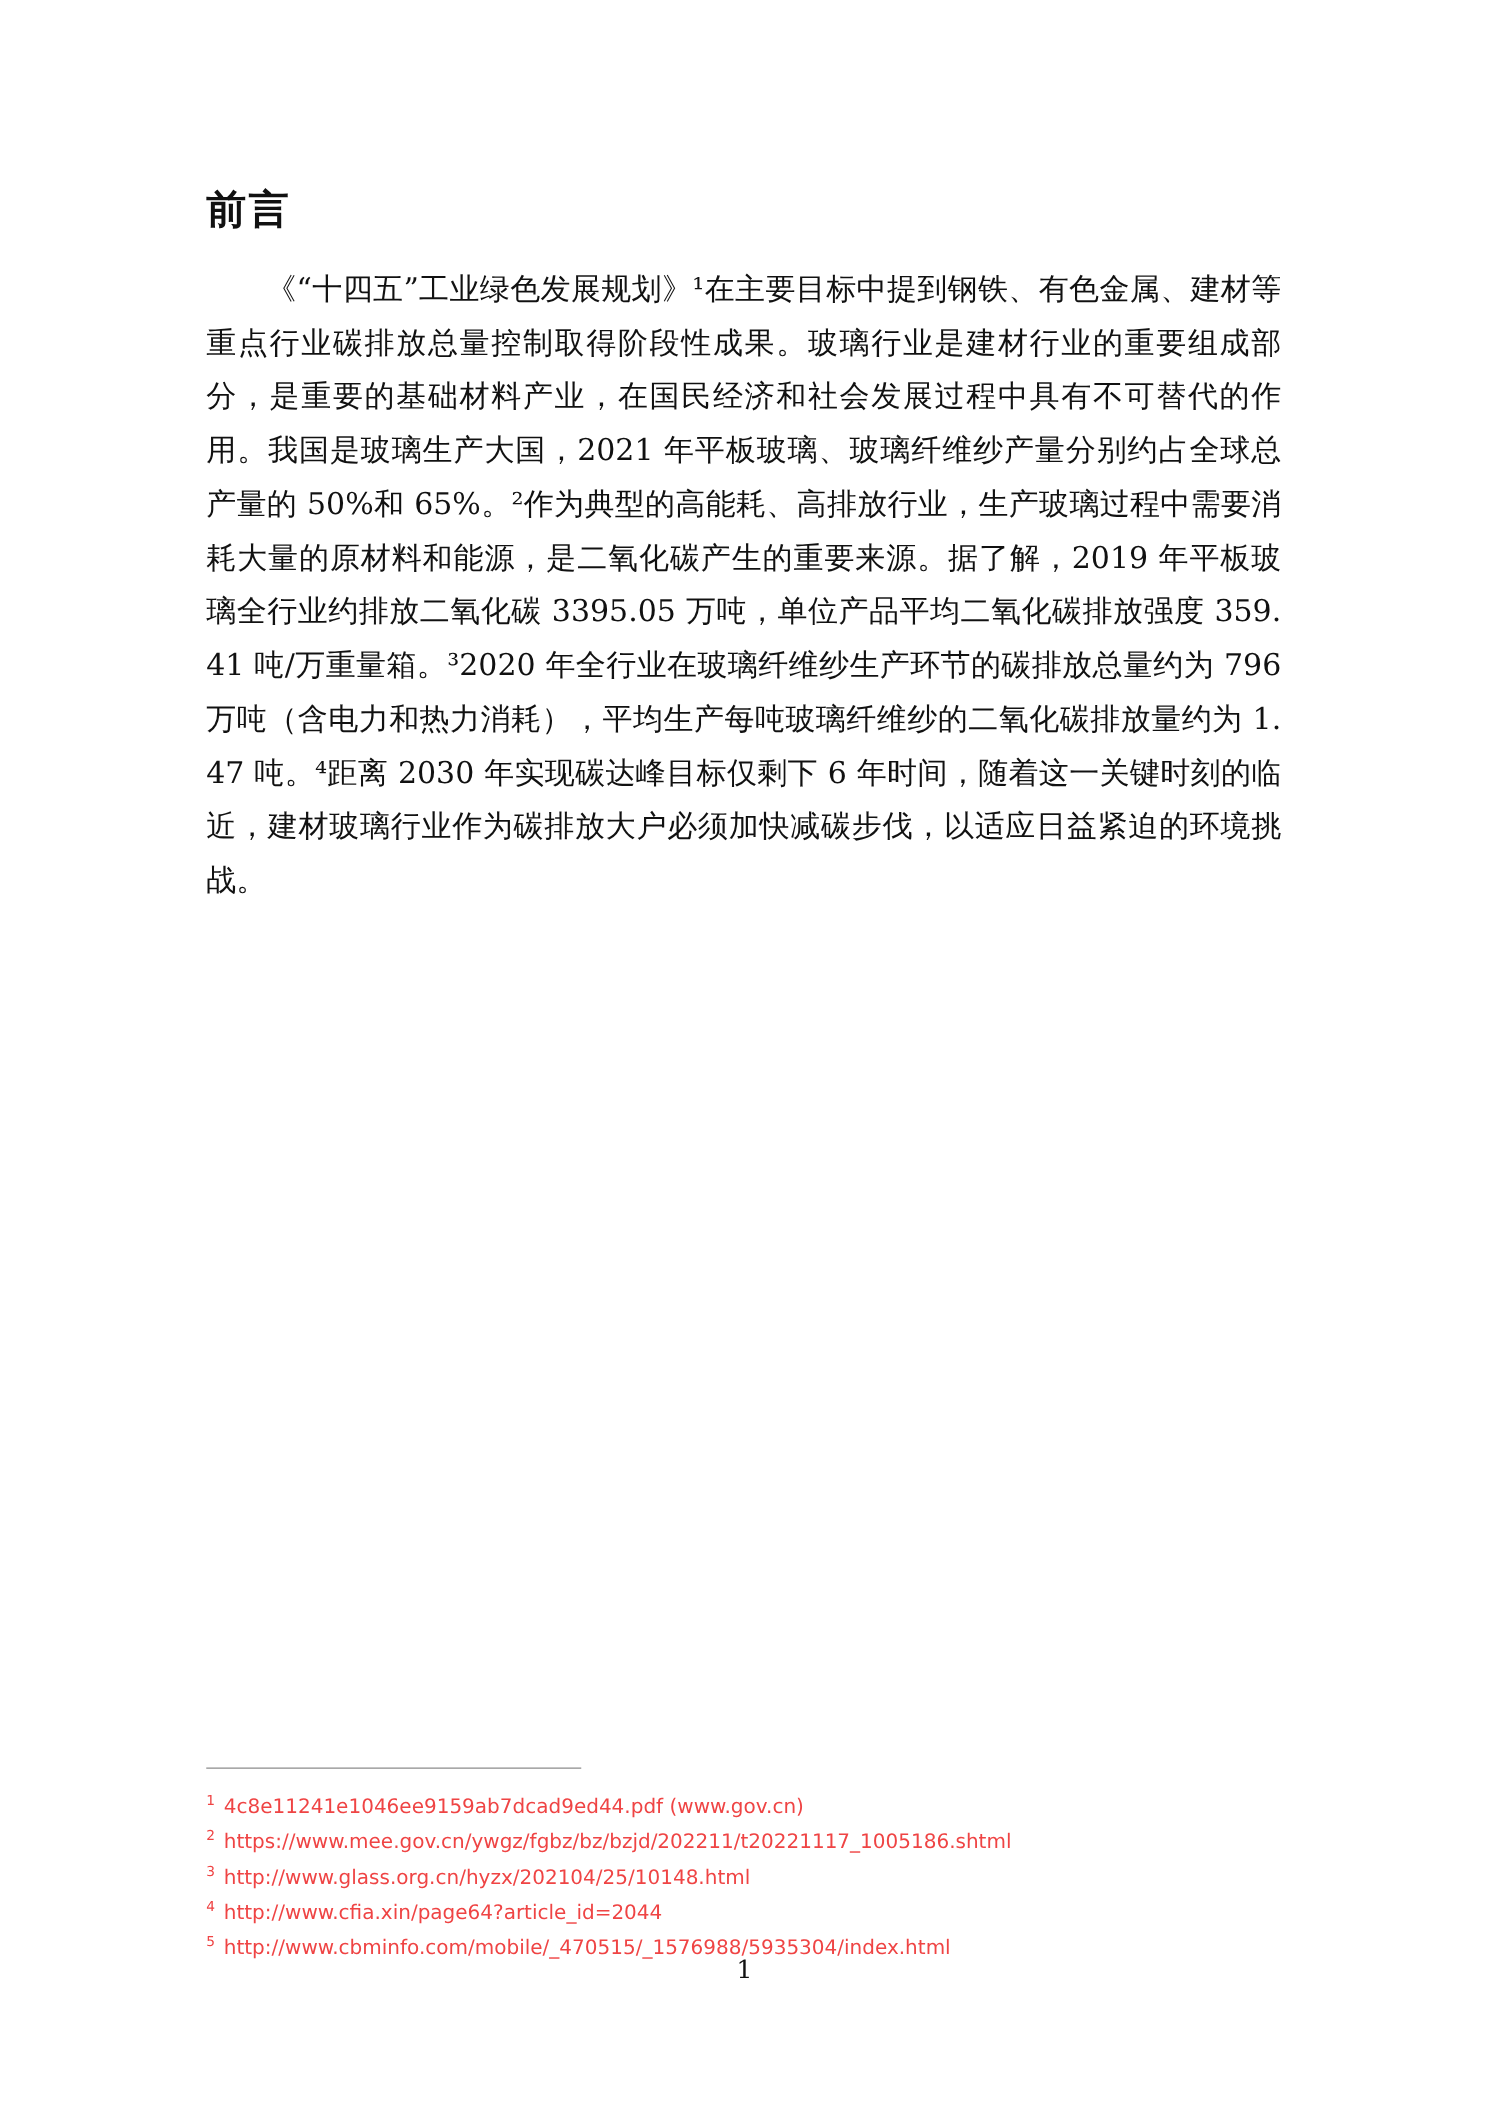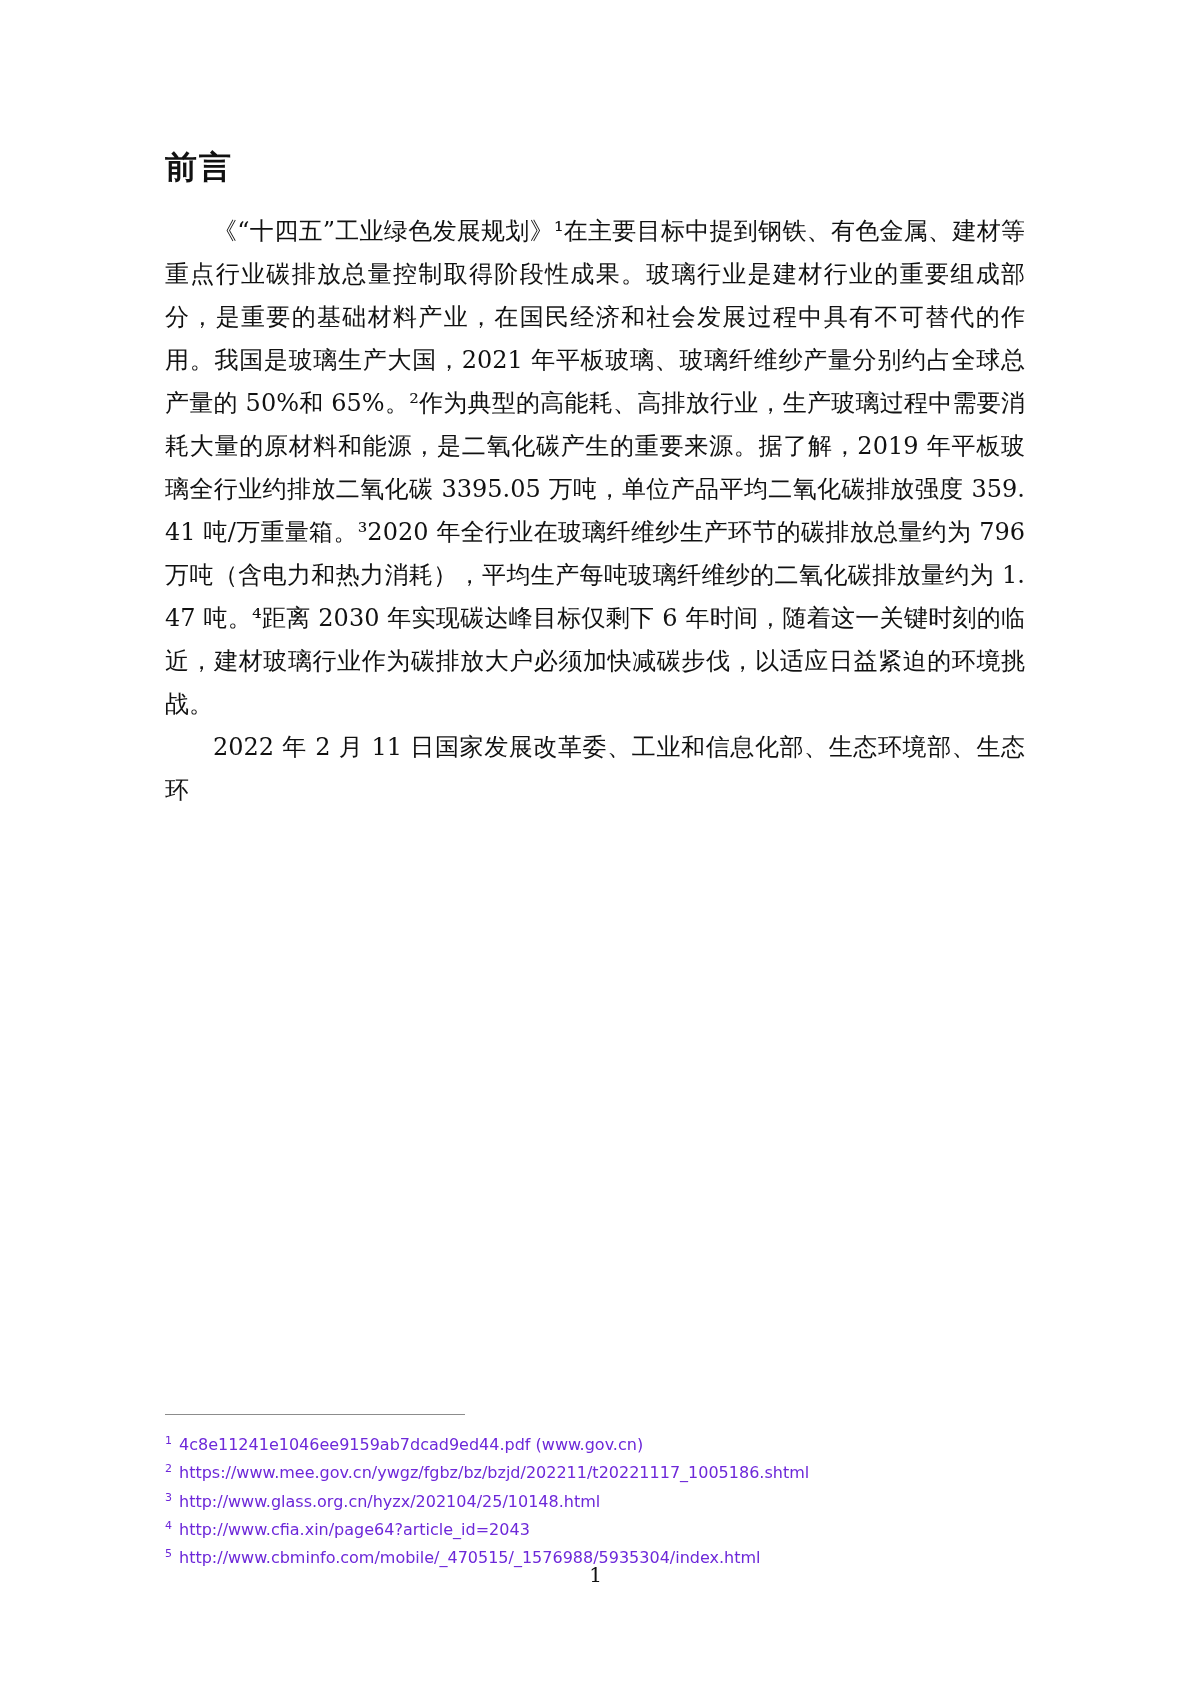--- a/index.html
+++ b/index.html
@@ -37,21 +37,21 @@
     text-indent: 48px;
     word-break: break-all;
   }
   .footnote-section {
     position: absolute;
     left: 165px;
     top: 1414px;
     width: 880px;
     font-family: "DejaVu Sans", "Liberation Sans", sans-serif;
     font-size: 16px;
-    color: #6d28d9;
+    color: #ef4444;
   }
   .fn-sep {
     width: 300px;
     height: 0;
     border-top: 1px solid #8c8c8c;
     margin-bottom: 14px;
   }
   .footnote {
     line-height: 24px;
     white-space: nowrap;
@@ -77,37 +77,36 @@
 
 <div class="page">
 
   <div class="content">
     <h1 class="section-title">前言</h1>
 
 
     <p class="body-paragraph">《“十四五”工业绿色发展规划》¹在主要目标中提到钢铁、有色金属、建材等重点行业碳排放总量控制取得阶段性成果。玻璃行业是建材行业的重要组成部分，是重要的基础材料产业，在国民经济和社会发展过程中具有不可替代的作用。我国是玻璃生产大国，2021 年平板玻璃、玻璃纤维纱产量分别约占全球总产量的 50%和 65%。²作为典型的高能耗、高排放行业，生产玻璃过程中需要消耗大量的原材料和能源，是二氧化碳产生的重要来源。据了解，2019 年平板玻璃全行业约排放二氧化碳 3395.05 万吨，单位产品平均二氧化碳排放强度 359.41 吨/万重量箱。³2020 年全行业在玻璃纤维纱生产环节的碳排放总量约为 796 万吨（含电力和热力消耗），平均生产每吨玻璃纤维纱的二氧化碳排放量约为 1.47 吨。⁴距离 2030 年实现碳达峰目标仅剩下 6 年时间，随着这一关键时刻的临近，建材玻璃行业作为碳排放大户必须加快减碳步伐，以适应日益紧迫的环境挑战。</p>
 
 
-    <p class="body-paragraph">2022 年 2 月 11 日国家发展改革委、工业和信息化部、生态环境部、生态环</p>
   </div>
 
   <div class="footnote-section">
     <div class="fn-sep"></div>
 
     <div class="footnote">
       <sup>1</sup><span>4c8e11241e1046ee9159ab7dcad9ed44.pdf (www.gov.cn)</span>
     </div>
     <div class="footnote">
       <sup>2</sup><span>https://www.mee.gov.cn/ywgz/fgbz/bz/bzjd/202211/t20221117_1005186.shtml</span>
     </div>
     <div class="footnote">
       <sup>3</sup><span>http://www.glass.org.cn/hyzx/202104/25/10148.html</span>
     </div>
     <div class="footnote">
-      <sup>4</sup><span>http://www.cfia.xin/page64?article_id=2043</span>
+      <sup>4</sup><span>http://www.cfia.xin/page64?article_id=2044</span>
     </div>
     <div class="footnote">
       <sup>5</sup><span>http://www.cbminfo.com/mobile/_470515/_1576988/5935304/index.html</span>
     </div>
   </div>
 
   <div class="page-number">1</div>
 
 </div>
 

